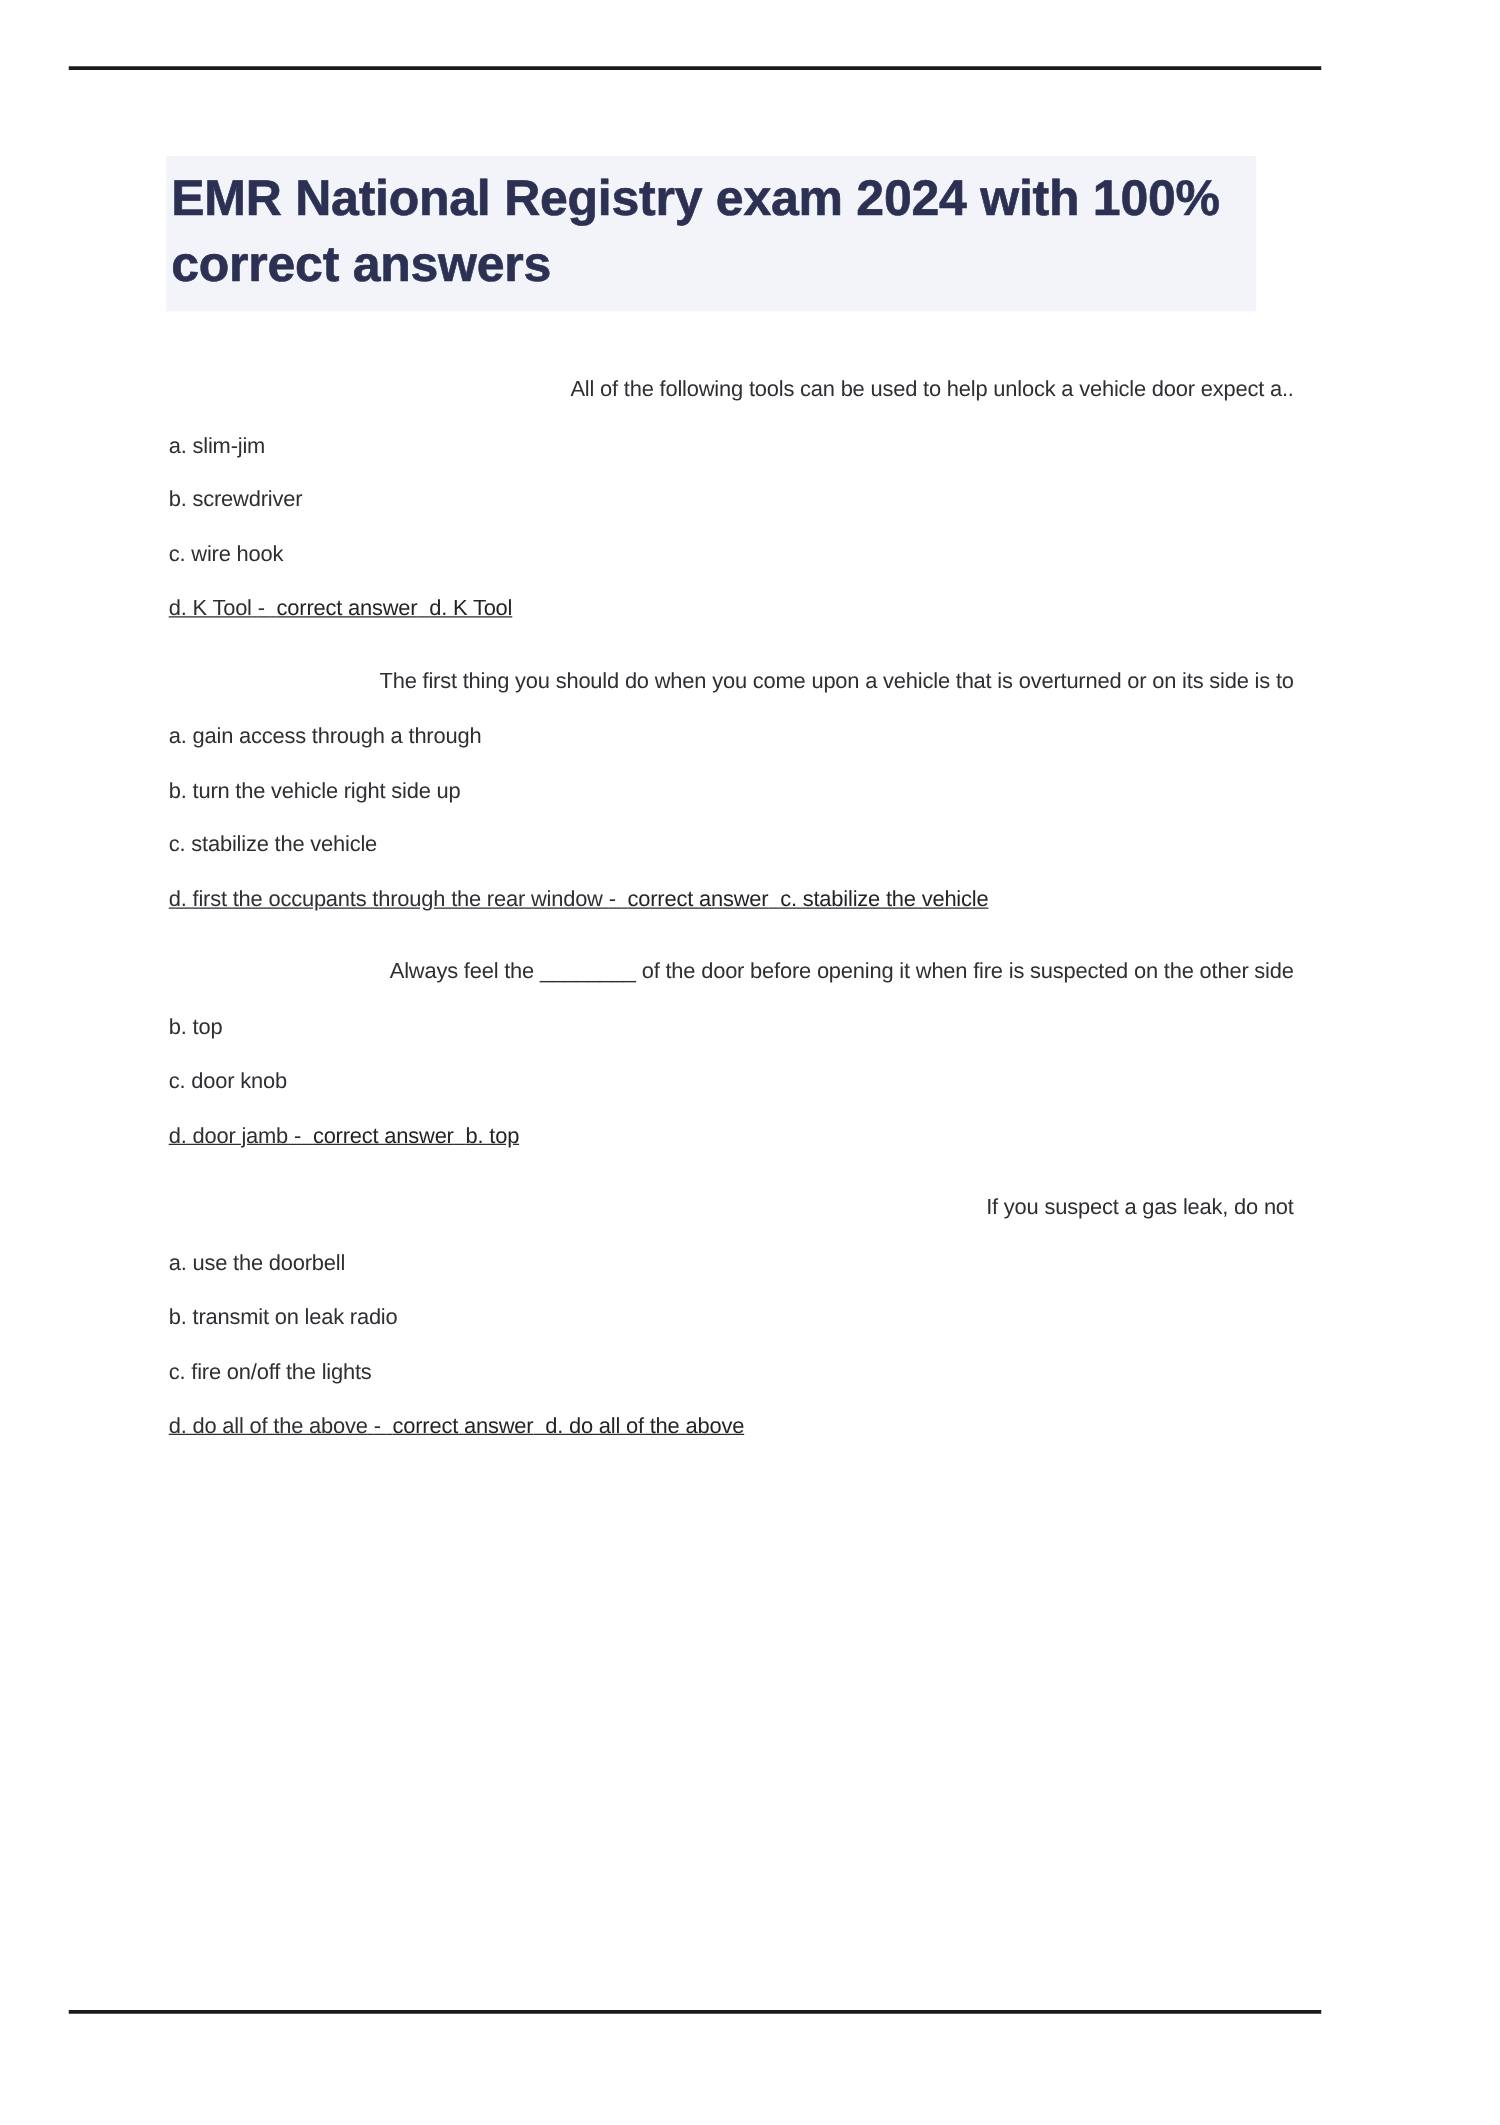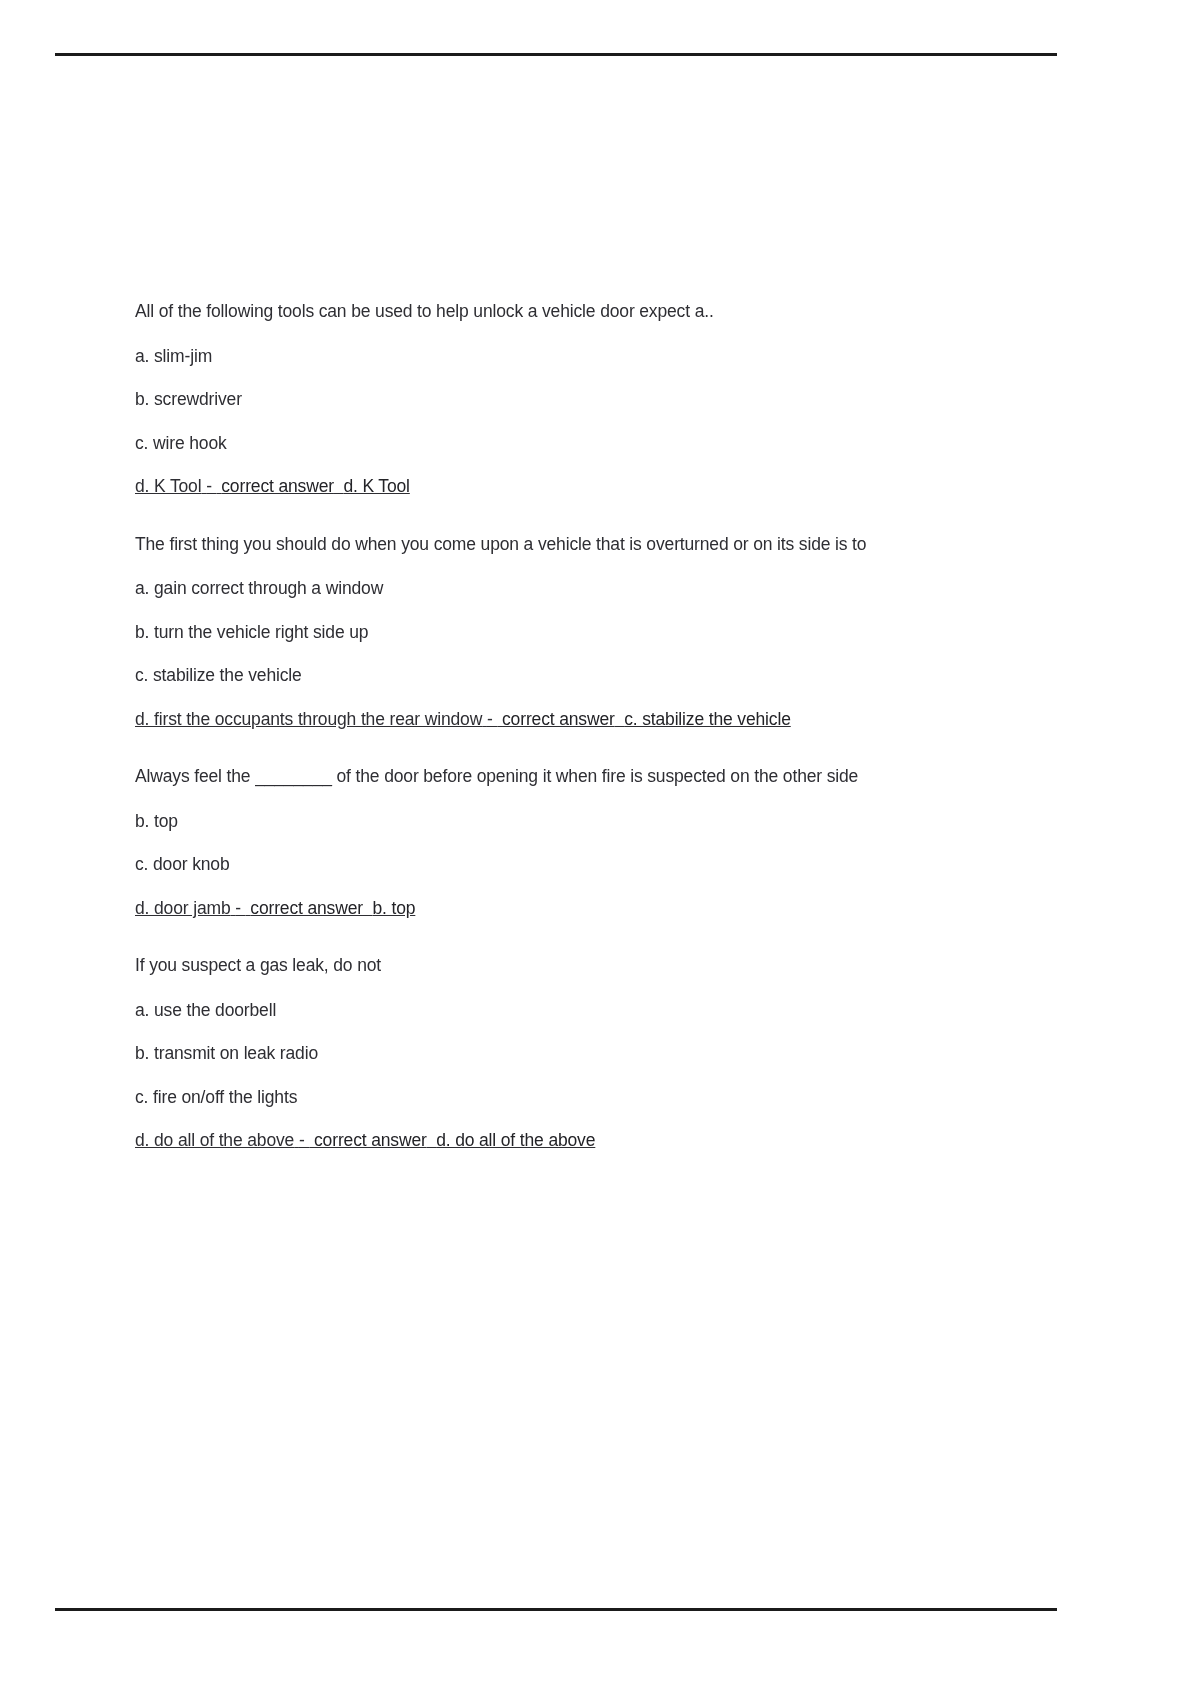--- a/index.html
+++ b/index.html
@@ -75,20 +75,21 @@
     line-height: 1.0;
     color: #2e2e33;
     margin: 0 0 26px 0;
     white-space: pre-wrap;
     letter-spacing: -0.15px;
   }
   .qline:last-child { margin-bottom: 0; text-decoration: underline; }
 
   .stem {
     margin-bottom: 27px;
+    text-align: right;
   }
 
   .opt { }
 
   .answer-line .ans-marker {
     color: #2e2e33;
   }
   .answer-line .ans-label {
     font-weight: 500;
     color: #232327;
@@ -98,32 +99,35 @@
     color: #232327;
   }
 </style>
 </head>
 <body>
 
 <div class="page">
 
   <div class="rule rule-top"></div>
 
+  <div class="title-band">
+    <h1 class="doc-title">EMR National Registry exam 2024 with 100% correct answers</h1>
+  </div>
 
   <div class="content">
       <div class="qblock">
         <p class="qline stem">All of the following tools can be used to help unlock a vehicle door expect a..</p>
         <p class="qline opt">a. slim-jim</p>
         <p class="qline opt">b. screwdriver</p>
         <p class="qline opt">c. wire hook</p>
         <p class="qline answer-line"><span>d. K Tool</span> <span class="ans-marker">- </span> <span class="ans-label">correct answer</span>  <span class="ans-value">d. K Tool</span></p>
       </div>
       <div class="qblock">
         <p class="qline stem">The first thing you should do when you come upon a vehicle that is overturned or on its side is to</p>
-        <p class="qline opt">a. gain correct through a window</p>
+        <p class="qline opt">a. gain access through a through</p>
         <p class="qline opt">b. turn the vehicle right side up</p>
         <p class="qline opt">c. stabilize the vehicle</p>
         <p class="qline answer-line"><span>d. first the occupants through the rear window</span> <span class="ans-marker">- </span> <span class="ans-label">correct answer</span>  <span class="ans-value">c. stabilize the vehicle</span></p>
       </div>
       <div class="qblock">
         <p class="qline stem">Always feel the ________ of the door before opening it when fire is suspected on the other side</p>
         <p class="qline opt">b. top</p>
         <p class="qline opt">c. door knob</p>
         <p class="qline answer-line"><span>d. door jamb</span> <span class="ans-marker">- </span> <span class="ans-label">correct answer</span>  <span class="ans-value">b. top</span></p>
       </div>

